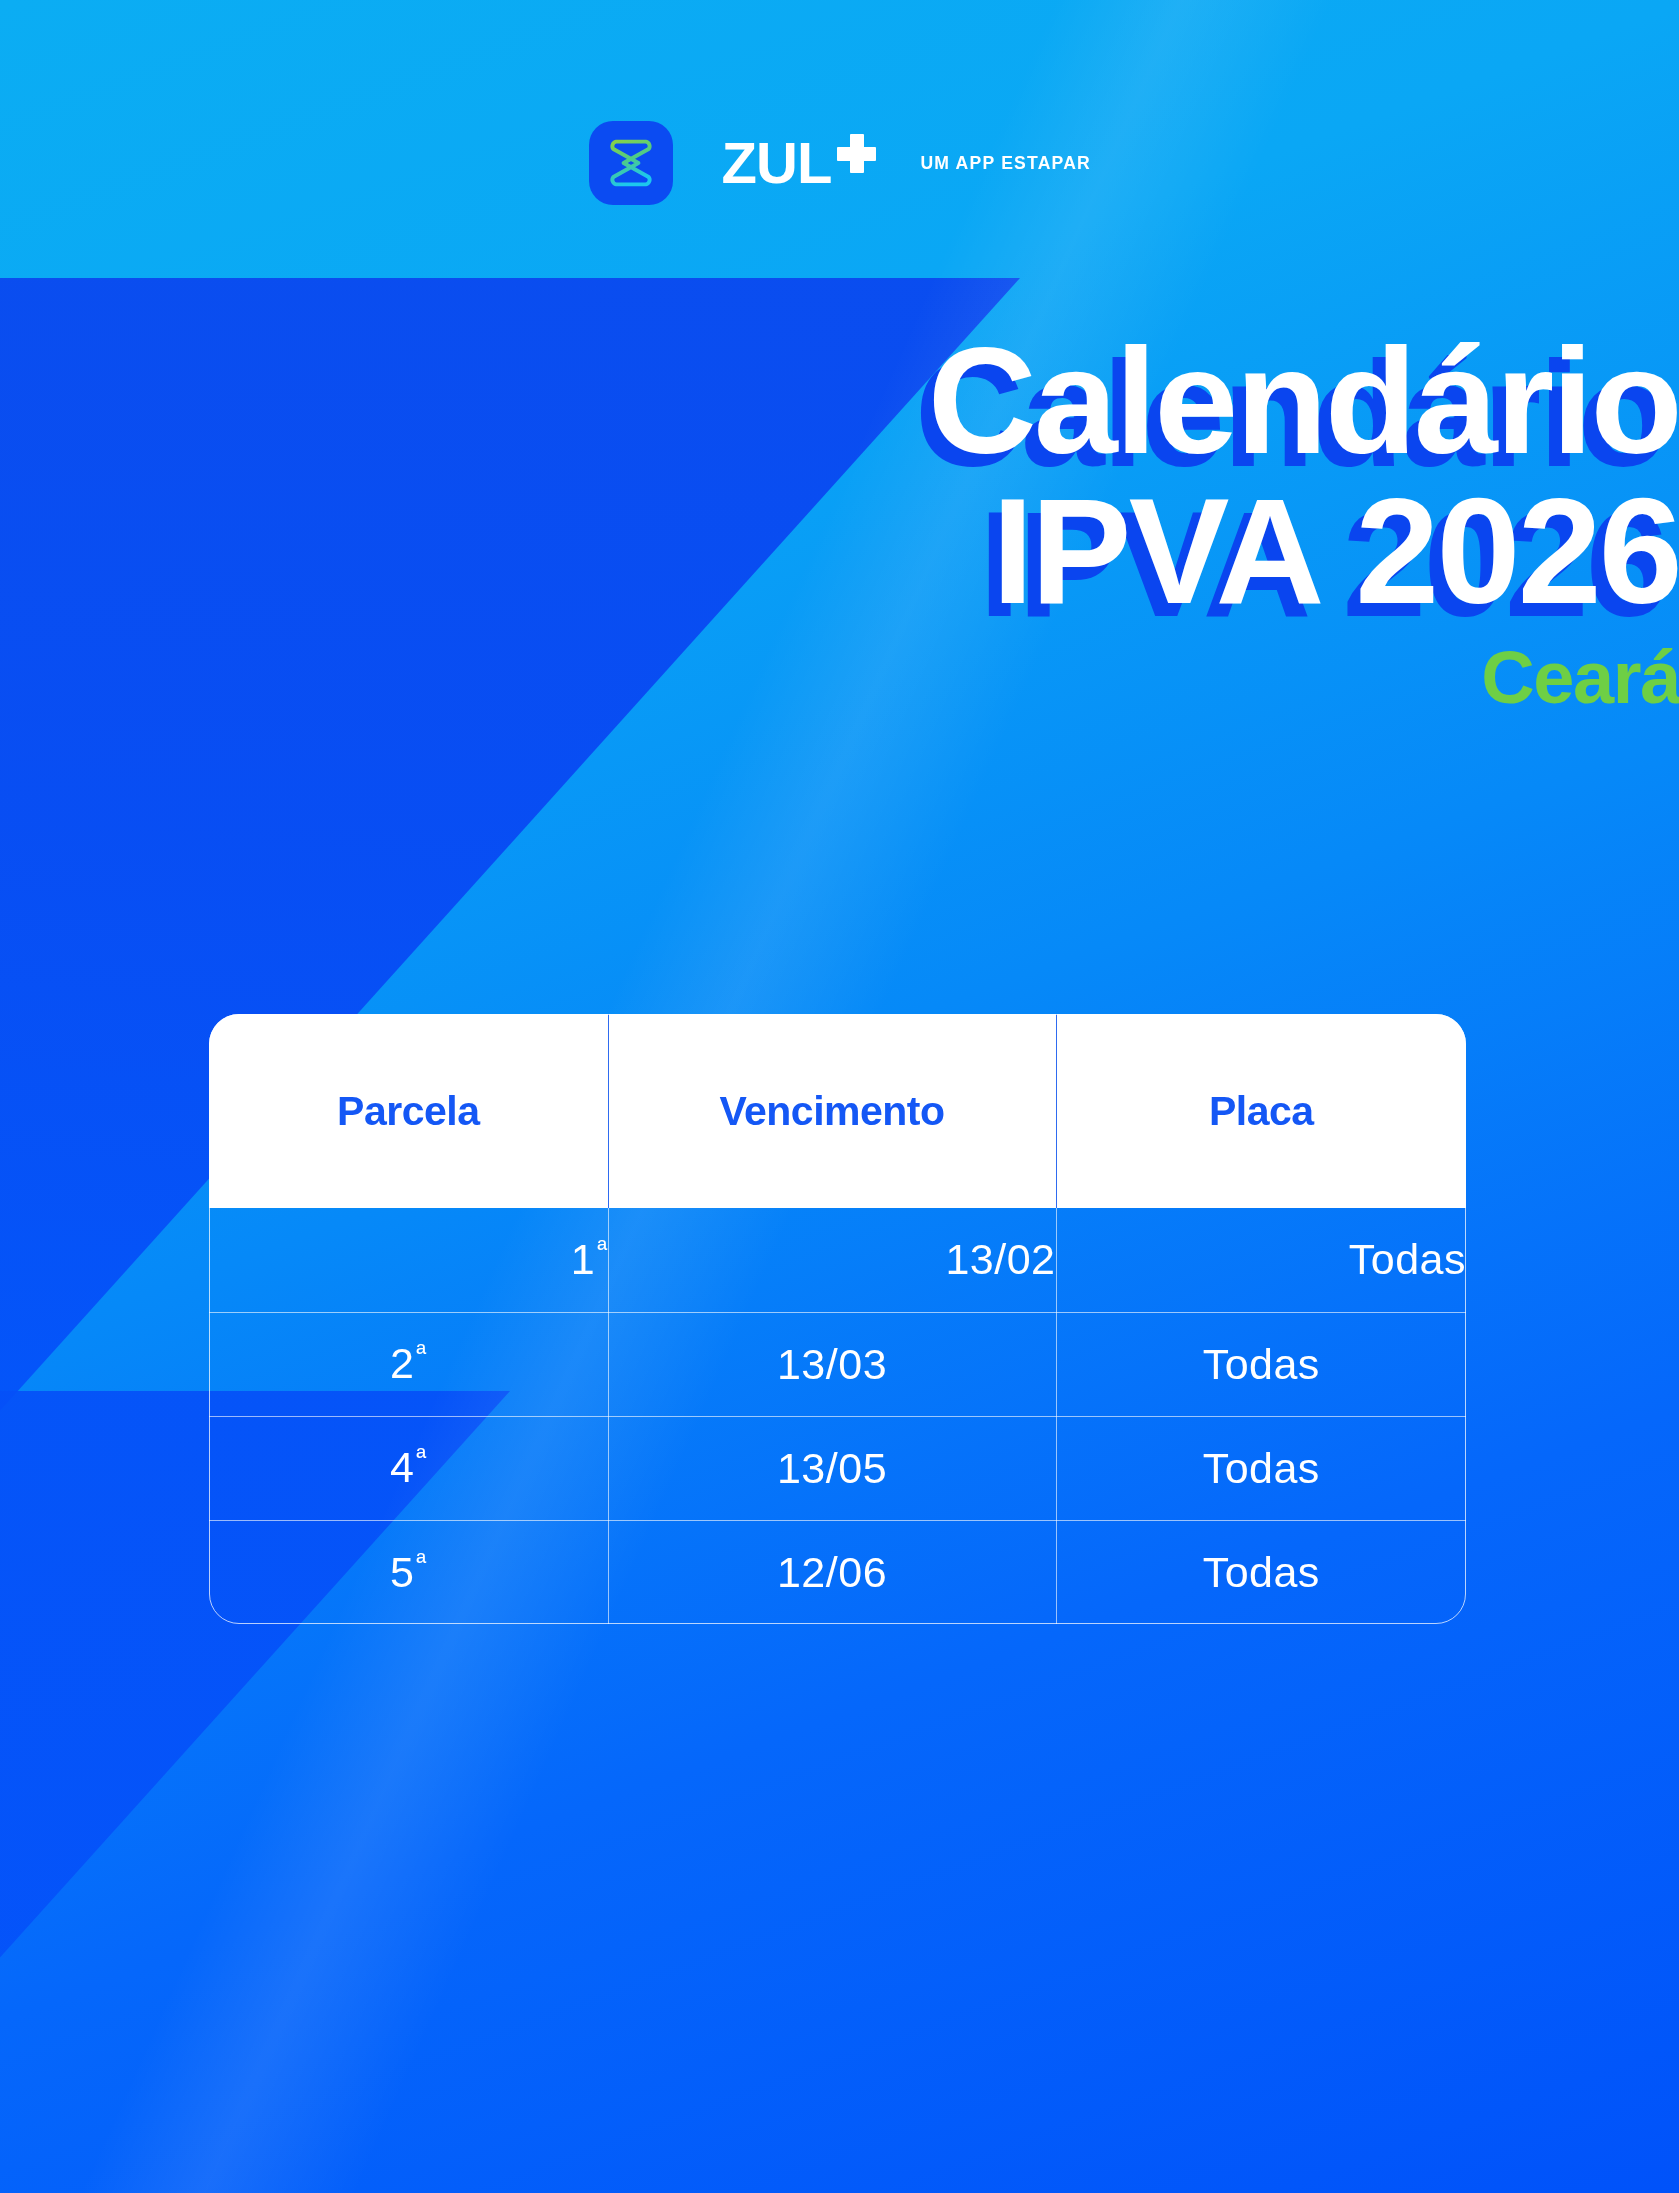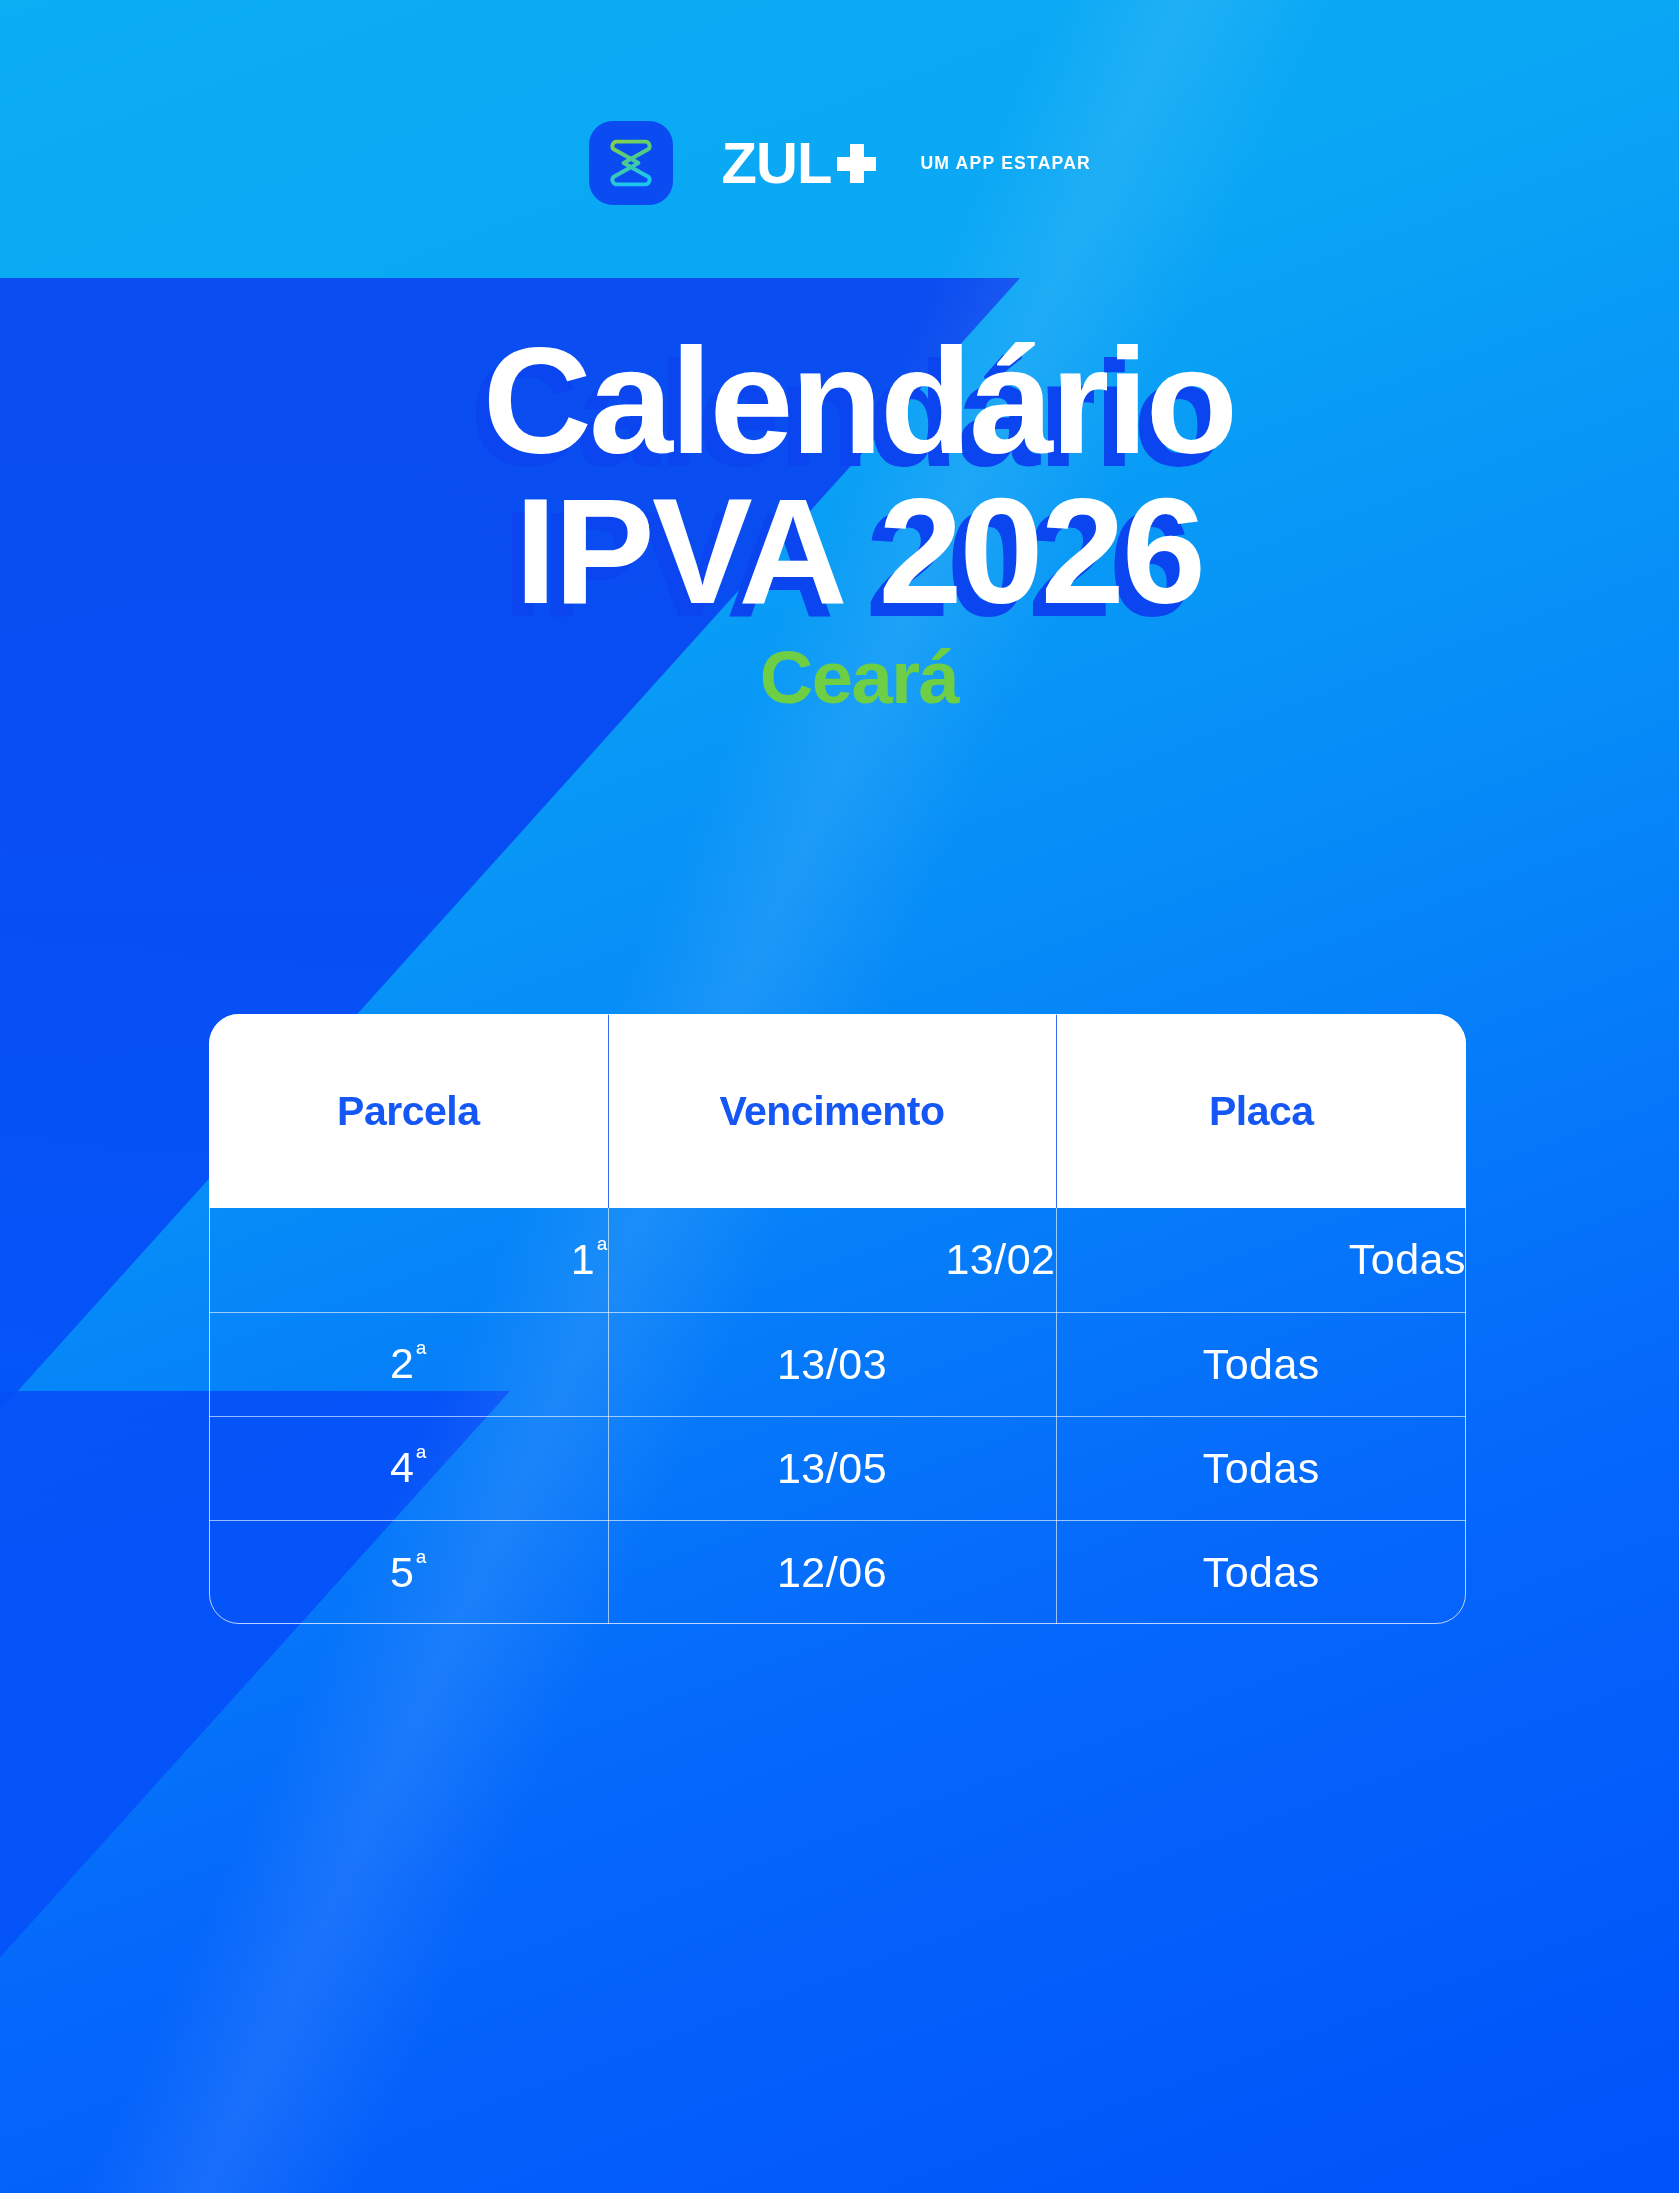--- a/index.html
+++ b/index.html
@@ -53,40 +53,40 @@
   .logo-mark{
     width:84px; height:84px; border-radius:24px;
     background:#0B4BF2;
     display:flex; align-items:center; justify-content:center;
     flex:0 0 auto;
   }
   .logo-mark svg{ display:block; }
   .logo-word{
     font-size:58px; font-weight:bold; color:#FFFFFF;
     letter-spacing:-0.9px; line-height:1;
-    display:flex; align-items:center;margin-left:28px;
+    display:flex; margin-left:28px;
   }
   .logo-plus{
     display:inline-block; position:relative;
     width:39px; height:39px; margin-left:5.6px;
   }
   .logo-plus::before,.logo-plus::after{
     content:""; position:absolute; background:#fff; border-radius:0.9px;
   }
   .logo-plus::before{ left:0; top:13px; width:39px; height:14px; }
   .logo-plus::after{ left:12.5px; top:0; width:14px; height:39px; }
   .logo-tag{
     font-size:17.6px; font-weight:bold; color:#FFFFFF;
     letter-spacing:1.2px; margin-left:24px; white-space:nowrap;
   }
 
   
   .headline{
     position:absolute; left:0; top:329px; width:100%;
-    text-align:center; z-index:5;padding-left:38px;
+    text-align:right; z-index:5;padding-left:38px;
   }
   .headline .l1, .headline .l2{
     display:block; color:#FFFFFF; font-weight:bold;
     letter-spacing:-2.8px;
     text-shadow:-13px 13px 0 #0A45EF;
   }
   .headline .l1{ font-size:151px; line-height:0.96; }
   .headline .l2{ font-size:151px; line-height:1.02; }
   .headline .sub{
     display:block; margin-top:13px;

